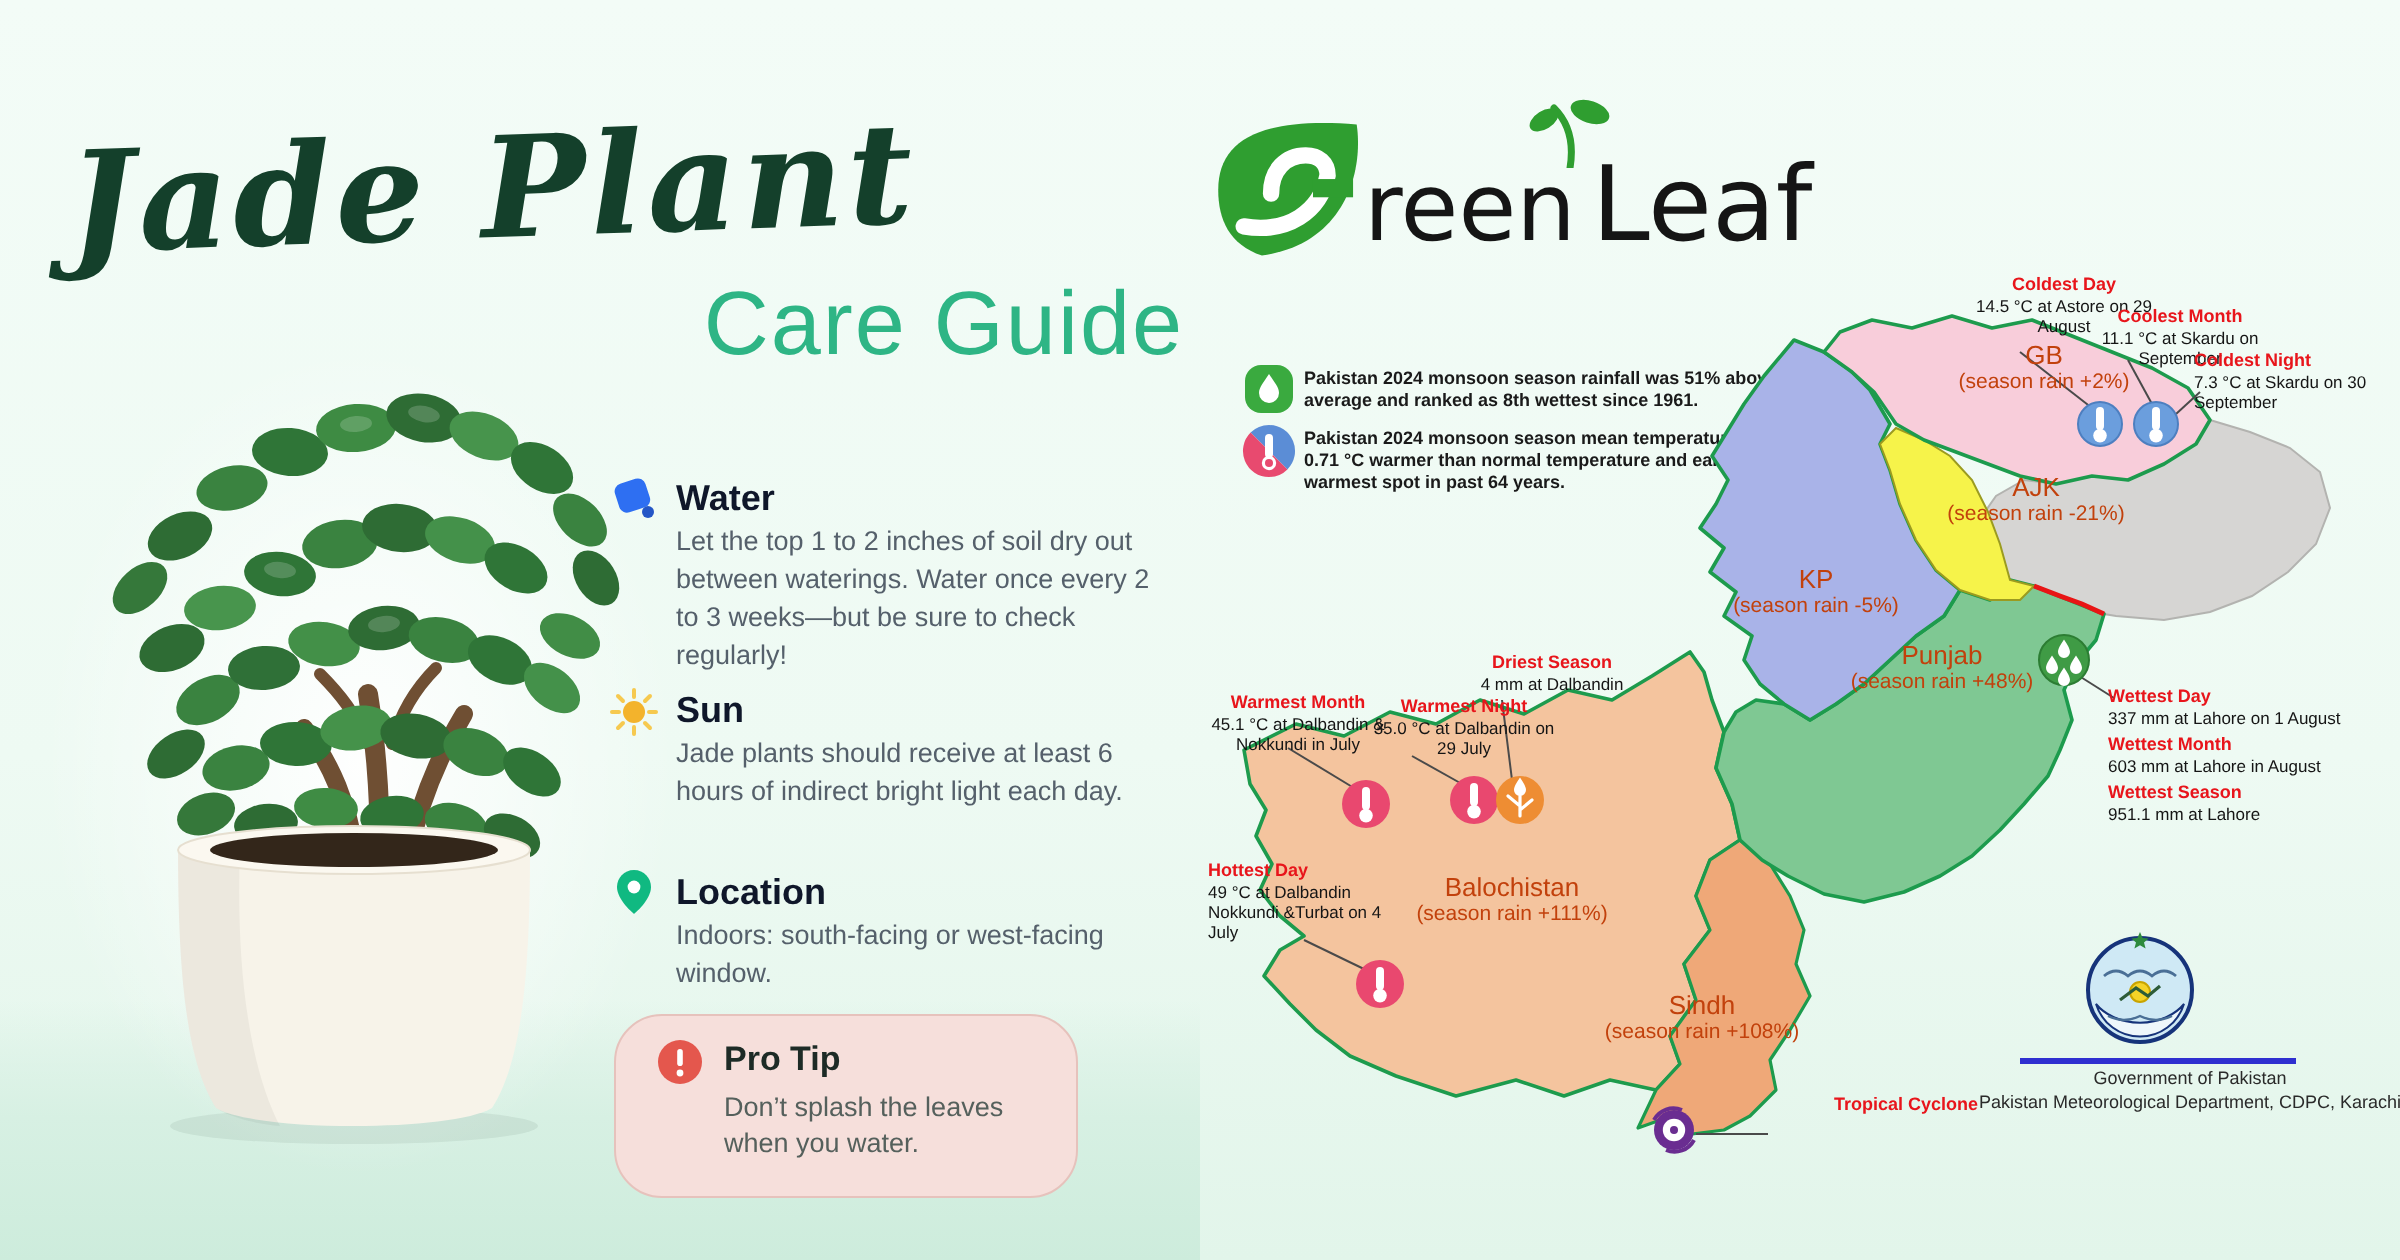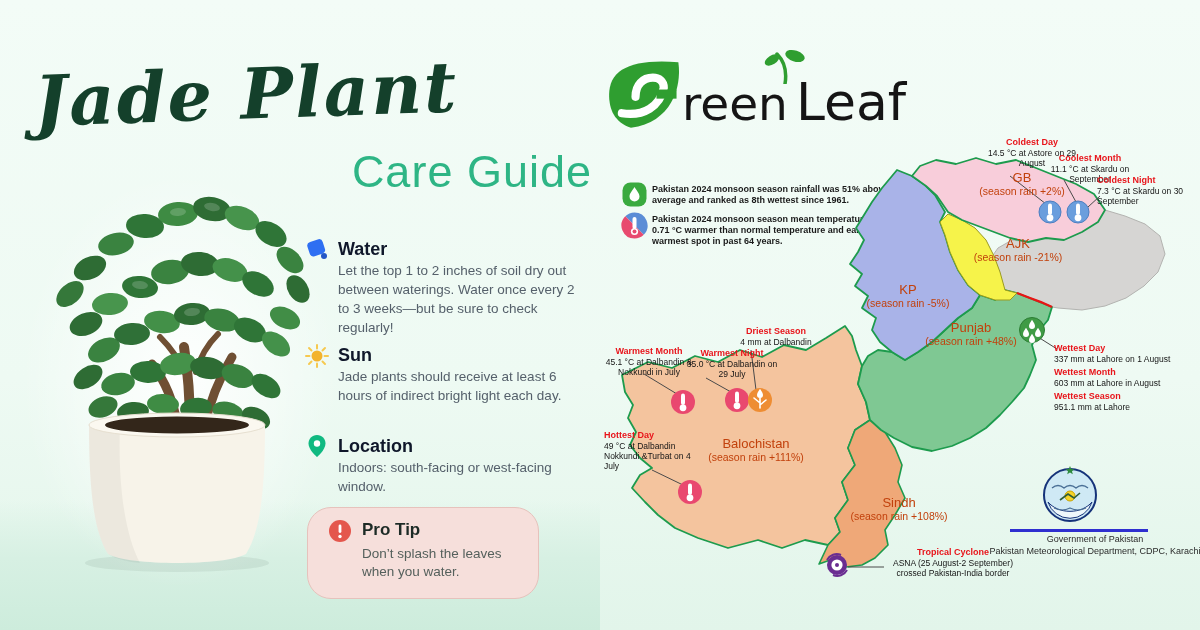--- a/index.html
+++ b/index.html
@@ -9,21 +9,21 @@
     background:linear-gradient(180deg,#f3fcf7 0%,#eefaf3 60%,#e2f5ea 100%);
   }
   .abs{position:absolute;}
   
   #mint-wash{left:0;top:500px;width:600px;height:130px;
     background:linear-gradient(180deg,rgba(214,240,227,0) 0%,#d7f0e3 45%,#cdecdc 100%);}
   #plant-glow{left:20px;top:170px;width:320px;height:420px;border-radius:50%;
     background:radial-gradient(ellipse at center,rgba(255,255,255,.95) 0%,rgba(255,255,255,0) 70%);}
   #main-title{left:34px;top:52px;width:460px;font-family:"DejaVu Serif",serif;
     font-style:italic;font-weight:700;font-size:70px;color:#14402b;transform:rotate(-2deg);letter-spacing:2px;}
-  #subtitle{left:250px;top:146px;width:342px;text-align:right;font-size:45px;
+  #subtitle{left:250px;top:136px;width:342px;text-align:right;font-size:45px;
     font-weight:500;color:#2eb585;letter-spacing:1px;}
   .care-icon{left:304px;width:26px;height:26px;}
   .care-h{position:absolute;left:338px;font-size:18px;font-weight:700;color:#0f172a;}
   .care-b{position:absolute;left:338px;width:244px;font-size:13.5px;line-height:1.4;color:#55606b;}
   #protip-box{left:307px;top:507px;width:230px;height:90px;background:#f6dfdb;
     border:1px solid #e6c2bc;border-radius:24px;}
   #protip-head{left:362px;top:520px;font-size:17px;font-weight:700;color:#1d2b26;}
   #protip-body{left:362px;top:545px;width:160px;font-size:13.5px;line-height:1.35;color:#55605c;}
   
   #logo{left:600px;top:56px;width:300px;height:92px;white-space:nowrap;}
@@ -275,21 +275,21 @@
   <div class="r">(season rain -5%)</div>
 </div>
 <div class="reg" style="left:920px;top:320px;width:102px;">
   <div class="n">Punjab</div>
   <div class="r">(season rain +48%)</div>
 </div>
 <div class="reg" style="left:698px;top:436px;width:116px;">
   <div class="n">Balochistan</div>
   <div class="r">(season rain +111%)</div>
 </div>
-<div class="reg" style="left:795px;top:495px;width:112px;margin-left:48px;">
+<div class="reg" style="left:795px;top:495px;width:112px;">
   <div class="n">Sindh</div>
   <div class="r">(season rain +108%)</div>
 </div>
 
 <div class="ann center" style="left:956px;top:137px;width:88px;margin-left:32px;">
   <div class="t">Coldest Day</div>
   <div>14.5 °C at Astore on 29 August</div>
 </div>
 <div class="ann center" style="left:1044px;top:135px;width:92px;margin-top:18px;">
   <div class="t">Coolest Month</div>
@@ -324,21 +324,20 @@
 <div class="ann center" style="left:728px;top:326px;width:96px;">
   <div class="t">Driest Season</div>
   <div>4 mm at Dalbandin</div>
 </div>
 <div class="ann" style="left:604px;top:430px;width:88px;">
   <div class="t">Hottest Day</div>
   <div>49 °C at Dalbandin Nokkundi &amp;Turbat on 4 July</div>
 </div>
 <div class="ann center" style="left:878px;top:547px;width:150px;">
   <div class="t">Tropical Cyclone</div>
-  <div>ASNA (25 August-2 September) crossed Pakistan-India border</div>
 </div>
 
 <svg class="abs" style="left:1040px;top:464px;" width="60" height="60" viewBox="0 0 60 60">
   <circle cx="30" cy="31" r="26" fill="#cfe9f5" stroke="#16337a" stroke-width="2"></circle>
   <path d="M8,38 a23,23 0 0,0 44,0 a26,20 0 0,1 -44,0 Z" fill="#eef7fb" stroke="#16337a" stroke-width="1"></path>
   <path d="M12,24 q6,-5 12,0 q6,-5 12,0 q6,-5 12,0" stroke="#4a6f96" stroke-width="1.4" fill="none"></path>
   <path d="M14,44 q8,4 16,0 q8,4 16,0" stroke="#4a6f96" stroke-width="1.2" fill="none"></path>
   <circle cx="30" cy="32" r="5" fill="#f5d327" stroke="#c9a400" stroke-width="1"></circle>
   <path d="M20,36 l8,-6 6,4 6,-5" stroke="#2d5c38" stroke-width="1.6" fill="none"></path>
   <path d="M30,2 l1.3,3 3,0.3 -2.3,2 0.8,3 -2.8,-1.7 -2.8,1.7 0.8,-3 -2.3,-2 3,-0.3 Z" fill="#2d8a3e"></path>

